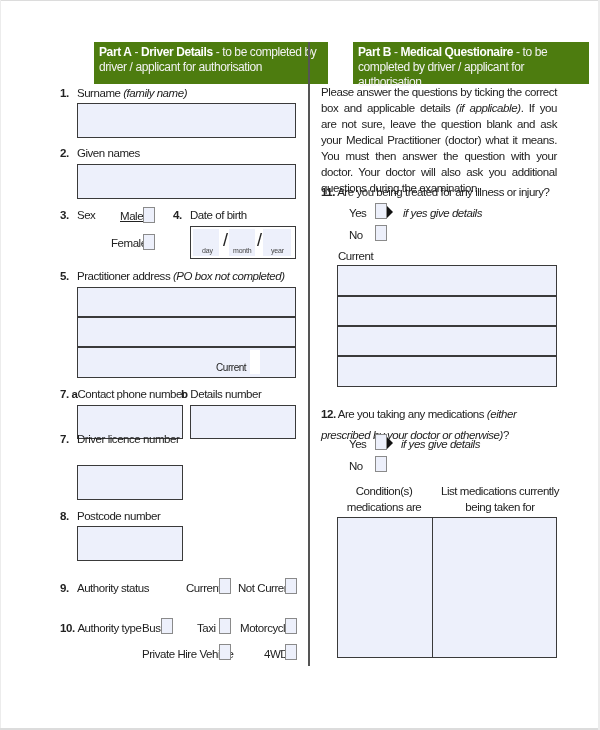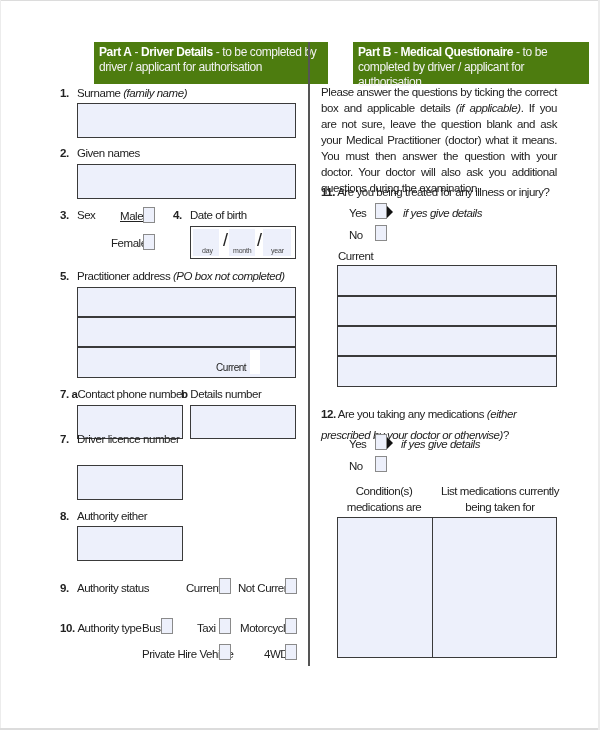--- a/index.html
+++ b/index.html
@@ -106,21 +106,21 @@
 </div>
 <div class="field" style="left:77px; top:405px; width:106px; height:34px;"></div>
 <div class="field" style="left:190px; top:405px; width:106px; height:34px;"></div>
 
 <div class="abs txt" style="left:60px; top:433px;">
   <span class="num">7.</span>&nbsp;&nbsp;&nbsp;<span>Driver licence number</span>
 </div>
 <div class="field" style="left:77px; top:465px; width:106px; height:35px;"></div>
 
 <div class="abs txt" style="left:60px; top:510px;">
-  <span class="num">8.</span>&nbsp;&nbsp;&nbsp;<span>Authority either</span>
+  <span class="num">8.</span>&nbsp;&nbsp;&nbsp;<span>Postcode number</span>
 </div>
 <div class="field" style="left:77px; top:526px; width:106px; height:35px;"></div>
 
 <div class="abs txt" style="left:60px; top:582px;">
   <span class="num">9.</span>&nbsp;&nbsp;&nbsp;<span>Authority status</span>
 </div>
 <div class="abs txt" style="left:186px; top:582px;">Current</div>
 <div class="cb" style="left:219px; top:578px;"></div>
 <div class="abs txt" style="left:238px; top:582px;">Not Current</div>
 <div class="cb" style="left:285px; top:578px;"></div>

